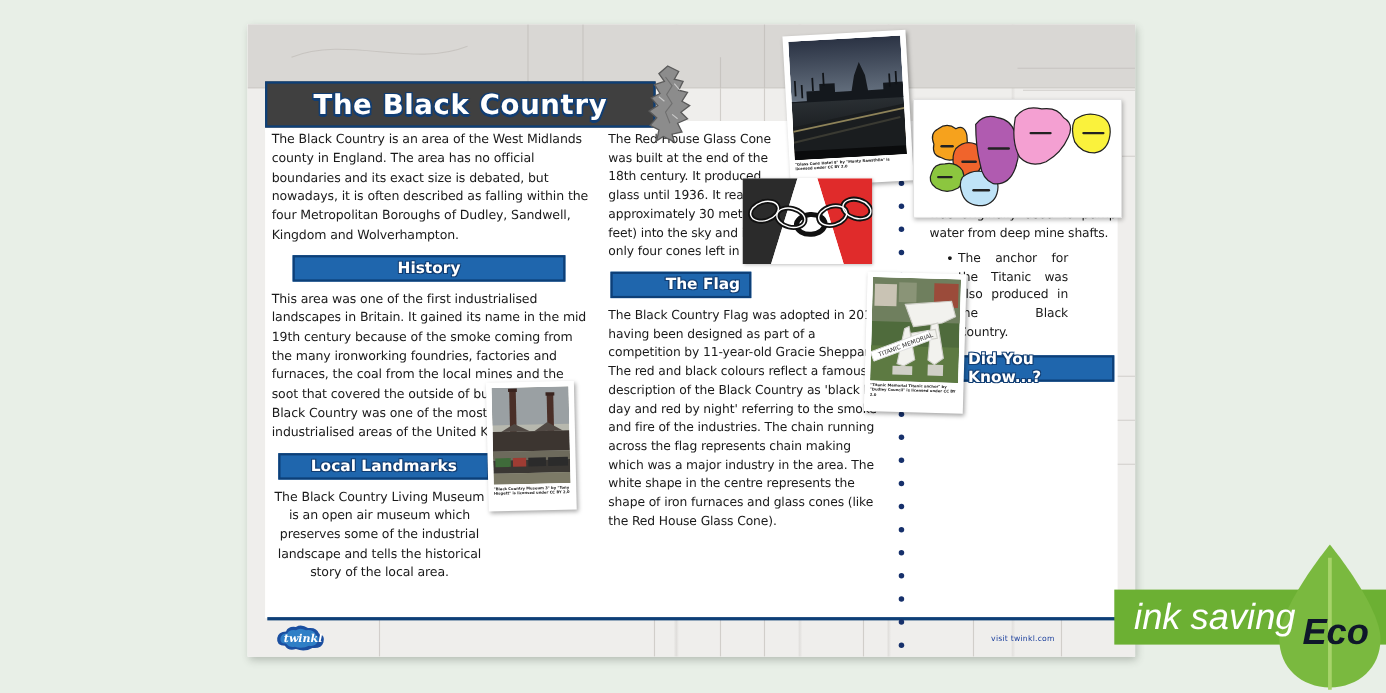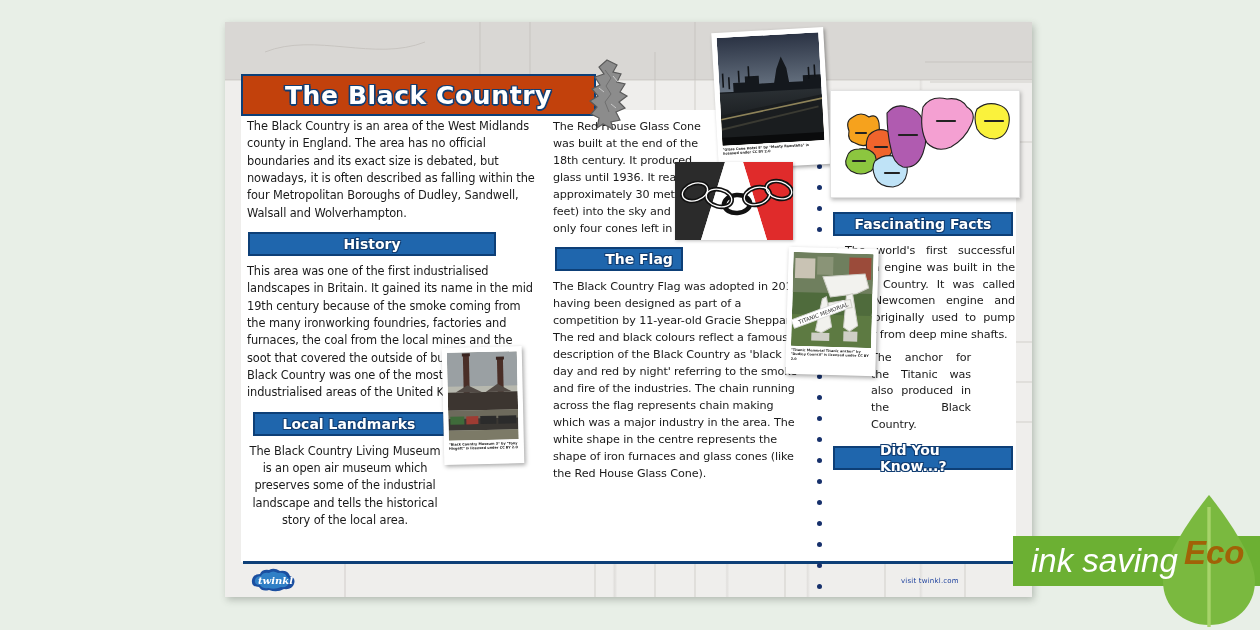--- a/index.html
+++ b/index.html
@@ -43,21 +43,21 @@
   #content-top-pad {
     position: absolute; left: 16px; top: 88px; width: 775px; height: 10px;
     background:#fff;
   }
 
   
   #title-banner {
     position: absolute;
     left: 16px; top: 52px;
     width: 355px; height: 42px;
-    background: #c2410c;
+    background: #404040;
     border: 2px solid #0d3f77;
     display: flex; align-items: center; justify-content: center;
     z-index: 6;
   }
   #title-banner .title-text {
     font-family: "DejaVu Sans", sans-serif;
     font-weight: bold;
     font-size: 25px;
     letter-spacing: .6px;
     color: #ffffff;
@@ -94,21 +94,21 @@
     margin: 10px 0 7px 0;
   }
   .sub-banner .sb-text {
     font-weight: bold;
     font-size: 14px;
     color: #ffffff;
     text-shadow:
       -1px -1px 0 #123e73, 1px -1px 0 #123e73,
       -1px 1px 0 #123e73, 1px 1px 0 #123e73;
   }
-  #banner-history { width: 248px; margin-left: 1px; }
+  #banner-history { width: 248px; margin-left: 19px; }
   #banner-landmarks { width: 192px; margin-left: 6px; }
   #banner-flag { width: 128px; margin-left: 2px; padding-left: 40px; }
   #banner-facts { width: 180px; }
   #banner-didyouknow { width: 180px; padding-left: 45px; }
 
   ul.facts { list-style: none; margin: 2px 0 0 0; }
   ul.facts li {
     position: relative;
     padding-left: 12px;
     margin-bottom: 6px;
@@ -195,24 +195,24 @@
     background: #6cb033;
   }
   #eco-text {
     position: absolute; left: 18px; top: 43px; height: 50px;
     display: flex; align-items: center;
     font-family: "Liberation Sans", sans-serif;
     font-size: 33px; color: #ffffff; font-weight: normal;
   }
   #eco-leaf { position: absolute; left: 146px; top: 0px; }
   #eco-word {
-    position: absolute; left: 171px; top: 35px; height: 50px;
+    position: absolute; left: 171px; top: 56px; height: 50px;
     display: flex; align-items: center;
     font-family: "Liberation Sans", sans-serif;
-    font-size: 33px; color: #a16207; font-weight: bold;
+    font-size: 33px; color: #0f172a; font-weight: bold;
   }
 </style>
 </head>
 <body>
 
 <div id="sheet">
 
   <div id="bg-sketch">
     <svg viewBox="0 0 807 575" preserveAspectRatio="none">
       <g stroke="#b9b5b0" stroke-width="1" fill="none" opacity="0.55">
@@ -287,21 +287,21 @@
     <div class="dot"></div>
     <div class="dot"></div>
     <div class="dot"></div>
     <div class="dot"></div>
     <div class="dot"></div>
     <div class="dot"></div>
 
   </div>
 
   <div class="col" id="col-left">
-    <p class="body-text">The Black Country is an area of the West Midlands county in England. The area has no official boundaries and its exact size is debated, but nowadays, it is often described as falling within the four Metropolitan Boroughs of Dudley, Sandwell, Walsall and Wolverhampton.</p>
+    <p class="body-text">The Black Country is an area of the West Midlands county in England. The area has no official boundaries and its exact size is debated, but nowadays, it is often described as falling within the four Metropolitan Boroughs of Dudley, Sandwell, Kingdom and Wolverhampton.</p>
 
     <div class="sub-banner" id="banner-history">
       <span class="sb-text">History</span>
     </div>
     <p class="body-text">This area was one of the first industrialised landscapes in Britain. It gained its name in the mid 19th century because of the smoke coming from the many ironworking foundries, factories and furnaces, the coal from the local mines and the soot that covered the outside of buildings. The Black Country was one of the most heavily industrialised areas of the United Kingdom.</p>
 
     <div class="sub-banner" id="banner-landmarks">
       <span class="sb-text">Local Landmarks</span>
     </div>
     <p class="body-text" style="width:196px;text-align:center;">The Black Country Living Museum is an open air museum which preserves some of the industrial landscape and tells the historical story of the local area.</p>
@@ -310,23 +310,20 @@
   <div class="col" id="col-mid">
     <p class="body-text mid" style="width:170px;">The Red House Glass Cone was built at the end of the 18th century. It produced glass until 1936. It reaches approximately 30 metres (100 feet) into the sky and is one of only four cones left in the UK.</p>
 
     <div class="sub-banner" id="banner-flag">
       <span class="sb-text">The Flag</span>
     </div>
     <p class="body-text mid">The Black Country Flag was adopted in 2012, having been designed as part of a competition by 11-year-old Gracie Sheppard. The red and black colours reflect a famous description of the Black Country as 'black by day and red by night' referring to the smoke and fire of the industries. The chain running across the flag represents chain making which was a major industry in the area. The white shape in the centre represents the shape of iron furnaces and glass cones (like the Red House Glass Cone).</p>
   </div>
 
   <div class="col" id="col-right">
-    <div class="sub-banner" id="banner-facts" style="margin-top:94px;">
-      <span class="sb-text">Fascinating Facts</span>
-    </div>
     <ul class="facts body-text right">
       <li>The world's first successful steam engine was built in the Black Country. It was called the Newcomen engine and was originally used to pump water from deep mine shafts.</li>
       <li class="indent" style="width:112px;">The anchor for the Titanic was also produced in the Black Country.</li>
     </ul>
 
     <div class="sub-banner" id="banner-didyouknow" style="margin-top:12px;">
       <span class="sb-text">Did You Know...?</span>
     </div>
   </div>
 

